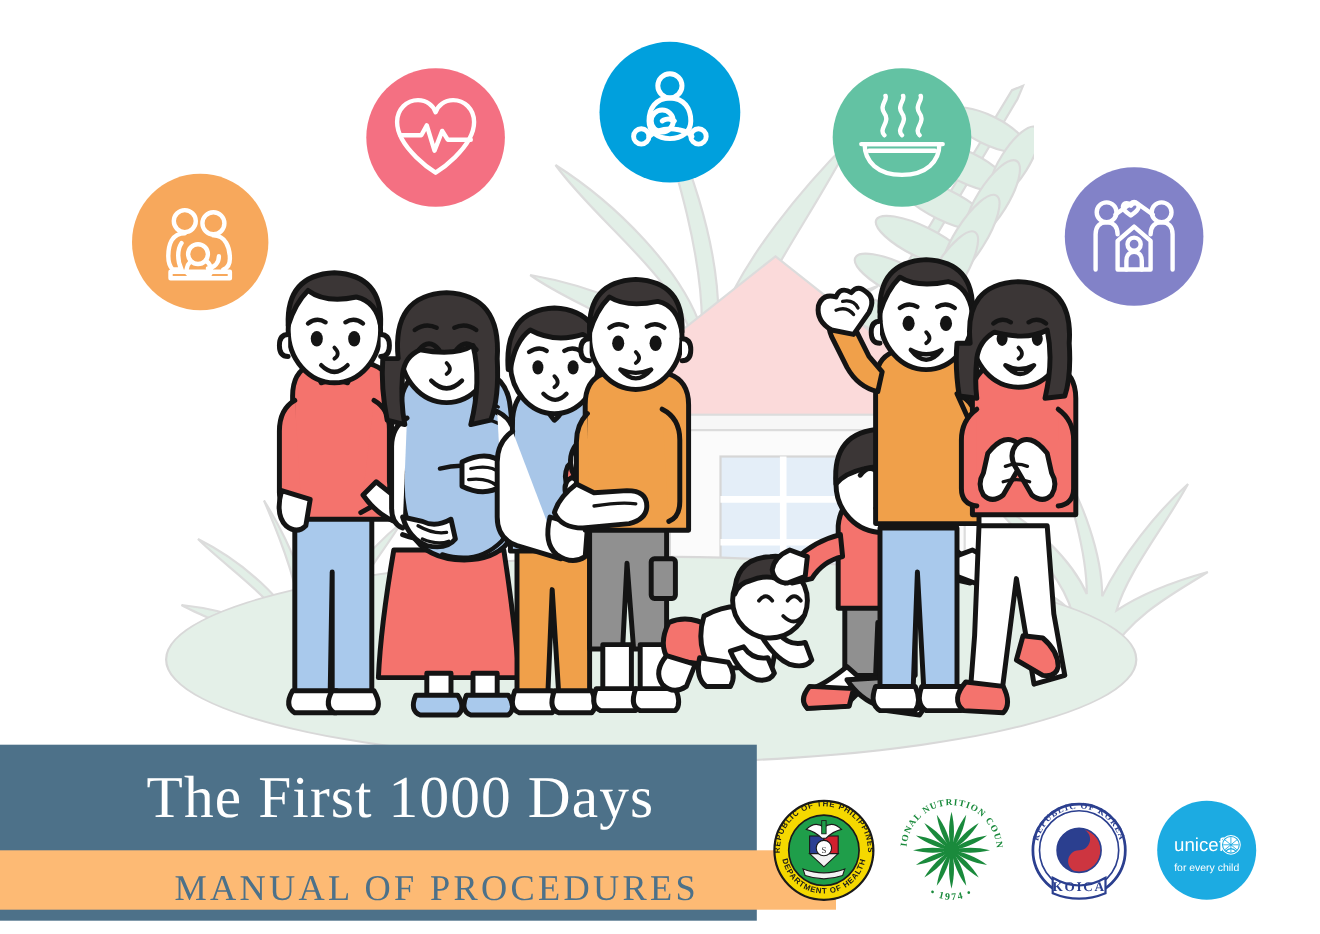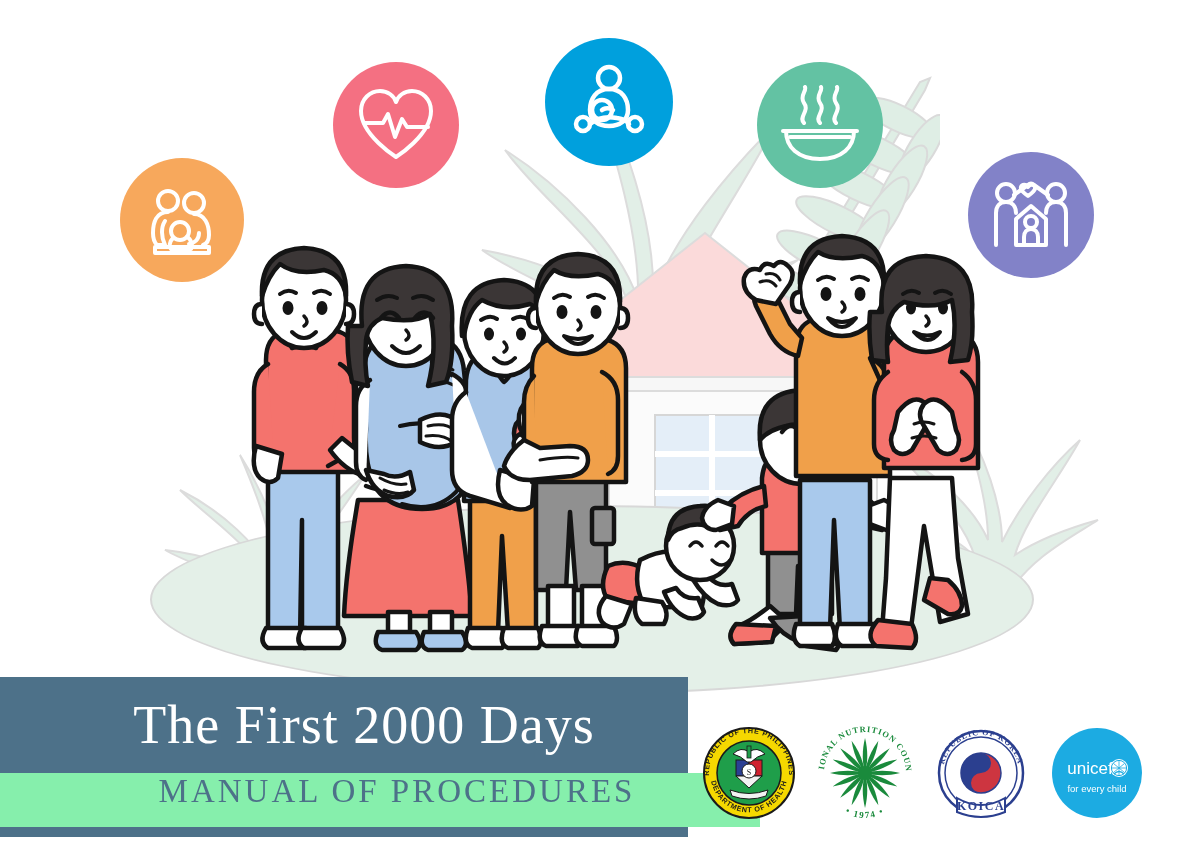--- a/index.html
+++ b/index.html
@@ -38,21 +38,21 @@
     padding:0;
   }
   .title-main{
     height:96px;display:flex;align-items:center;justify-content:center;
     color:#ffffff;font-size:54px;letter-spacing:1px;
     font-family:"Liberation Serif", serif;font-weight:400;
     padding-left:40px;
   }
   .title-sub-wrap{
     position:absolute;left:0;top:96px;width:760px;height:54px;
-    background:#86efac;display:flex;align-items:flex-start;justify-content:center;
+    background:#fdba74;display:flex;align-items:flex-end;justify-content:center;
   }
   .title-sub{
     color:#4d7189;font-size:33px;letter-spacing:3px;
     font-family:"Liberation Serif", serif;
     padding-left:34px;
   }
 
   
   .logos{
     position:absolute;left:700px;top:718px;width:470px;height:110px;
@@ -446,21 +446,21 @@
       <path d="M76 66 L76 34 C76 27 72 23 66 23 C60 23 56 27 56 34"></path>
       <path d="M24 16 L38 6 C40 4 42 4 44 6 L58 16"></path>
       <path d="M38 8 C36 5 32 5 31 8 C30 11 34 14 38 17 C42 14 46 11 45 8 C44 5 40 5 38 8 Z"></path>
       <path d="M26 40 L41 27 L56 40 L56 66 L26 66 Z"></path>
       <circle cx="41" cy="43" r="6"></circle>
       <path d="M34 66 L34 58 C34 53 37 50 41 50 C45 50 48 53 48 58 L48 66"></path>
     </svg>
   </div>
 
   <div class="title-block">
-    <div class="title-main">The First 2000 Days</div>
+    <div class="title-main">The First 1000 Days</div>
     <div class="title-sub-wrap">
       <div class="title-sub">MANUAL OF PROCEDURES</div>
     </div>
   </div>
 
   <div class="logos">
 
     <div class="logo">
       <svg width="98" height="98" viewBox="0 0 98 98">
         <defs>

